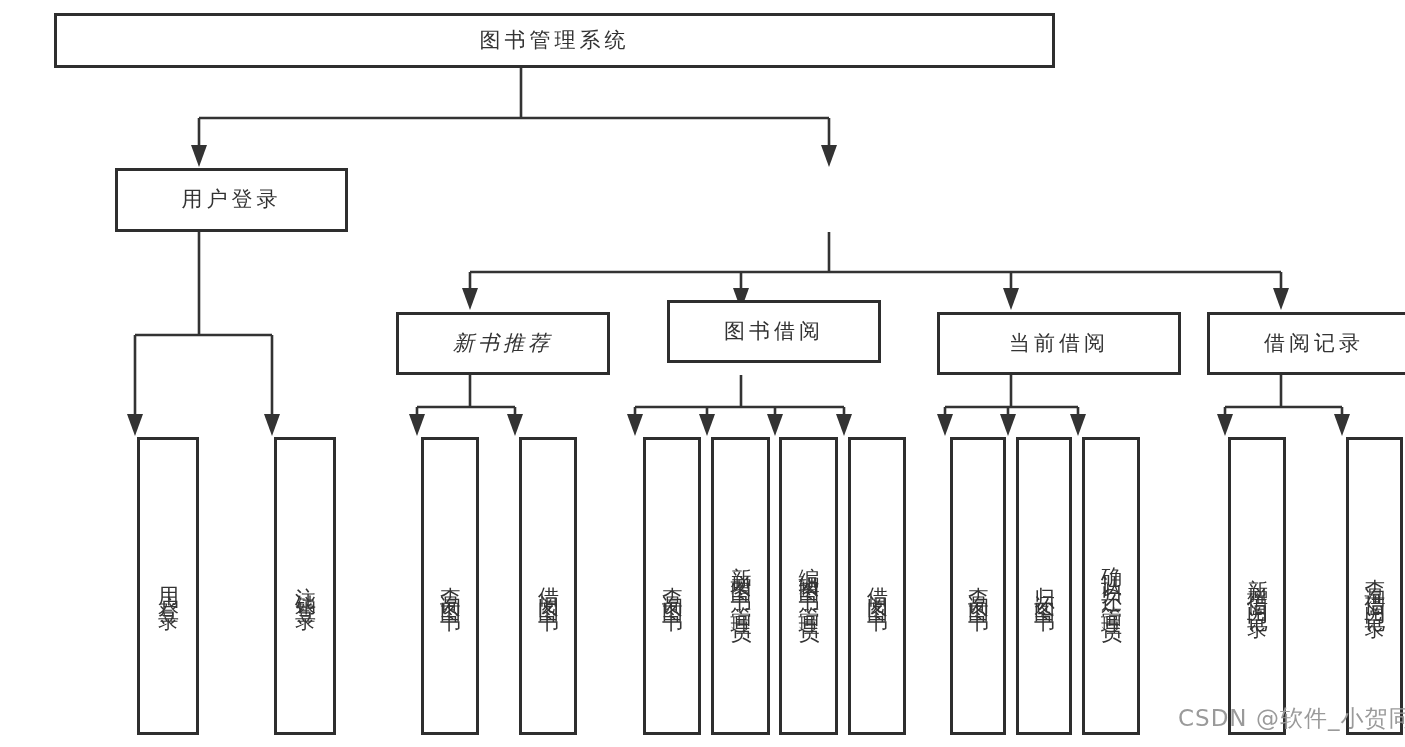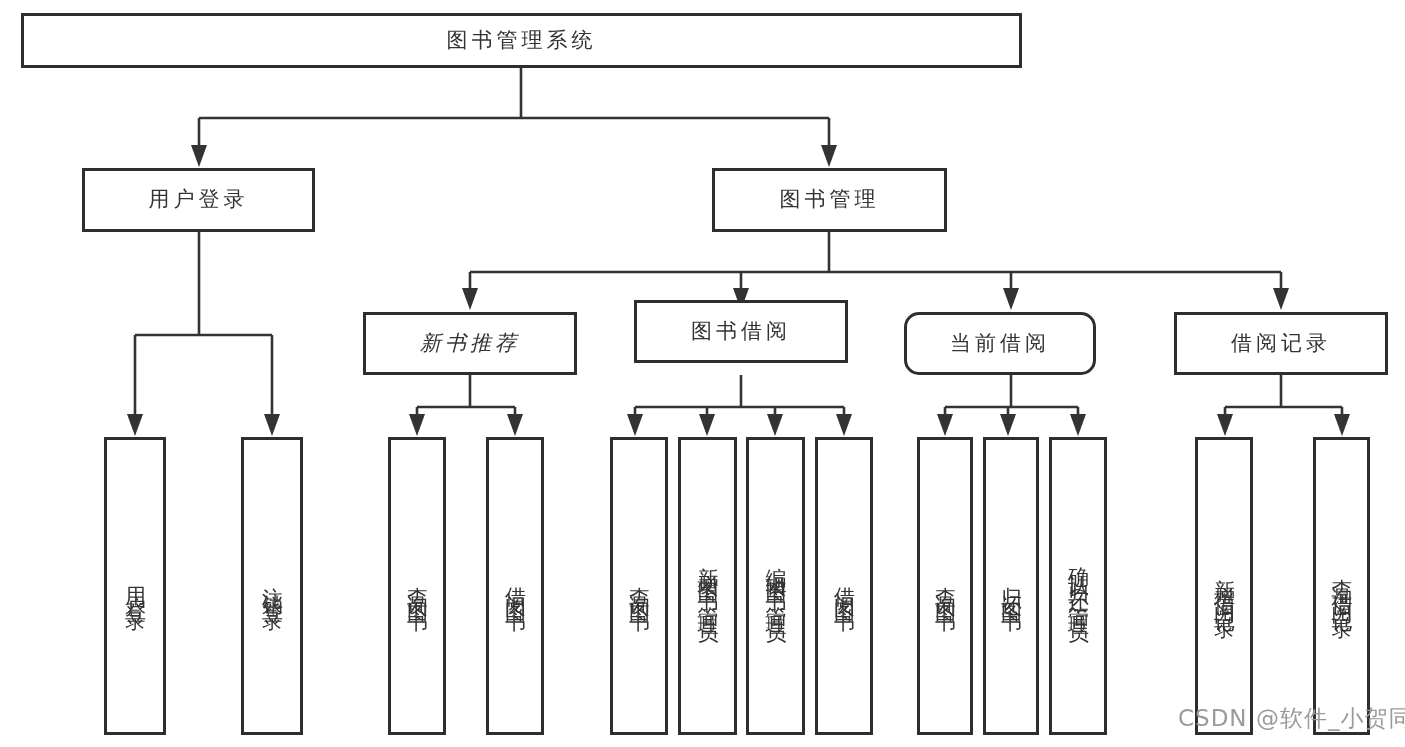--- a/index.html
+++ b/index.html
@@ -24,20 +24,21 @@
     border: 3px solid #2e2e2e;
     color: #333333;
     display: flex;
     align-items: center;
     justify-content: center;
     font-size: 21px;
     letter-spacing: 4px;
     text-align: center;
     line-height: 1.2;
     white-space: nowrap;
+    margin-left: 33px;
   }
   .node.vert {
     writing-mode: vertical-rl;
     text-orientation: mixed;
     letter-spacing: 8px;
     white-space: normal;
     line-height: 1;
   }
   .watermark {
     position: absolute;
@@ -85,25 +86,24 @@
       <polygon points="1008,436 1000,414 1016,414"></polygon>
       <polygon points="1078,436 1070,414 1086,414"></polygon>
       <polygon points="1225,436 1217,414 1233,414"></polygon>
       <polygon points="1342,436 1334,414 1350,414"></polygon>
     </g>
   </svg>
 
   <div class="node" style="left:21px; top:13px; width:1001px; height:55px;">图书管理系统</div>
 
   <div class="node" style="left:82px; top:168px; width:233px; height:64px;">用户登录</div>
-  <div class="node" style="left:712px; top:168px; width:235px; height:64px;">图书管理</div>
 
   <div class="node" style="left:363px; top:312px; width:214px; height:63px;font-style:italic;">新书推荐</div>
   <div class="node" style="left:634px; top:300px; width:214px; height:63px;">图书借阅</div>
-  <div class="node" style="left:904px; top:312px; width:192px; height:63px;border-radius:15px;">当前借阅</div>
+  <div class="node" style="left:904px; top:312px; width:244px; height:63px;">当前借阅</div>
   <div class="node" style="left:1174px; top:312px; width:214px; height:63px;">借阅记录</div>
 
   <div class="node vert" style="left:104px; top:437px; width:62px; height:298px;">用户登录</div>
   <div class="node vert" style="left:241px; top:437px; width:62px; height:298px;">注销登录</div>
 
   <div class="node vert" style="left:388px; top:437px; width:58px; height:298px;">查询图书</div>
   <div class="node vert" style="left:486px; top:437px; width:58px; height:298px;">借阅图书</div>
 
   <div class="node vert" style="left:610px; top:437px; width:58px; height:298px;">查询图书</div>
   <div class="node vert" style="left:678px; top:437px; width:59px; height:298px;">新增图书（管理员）</div>

